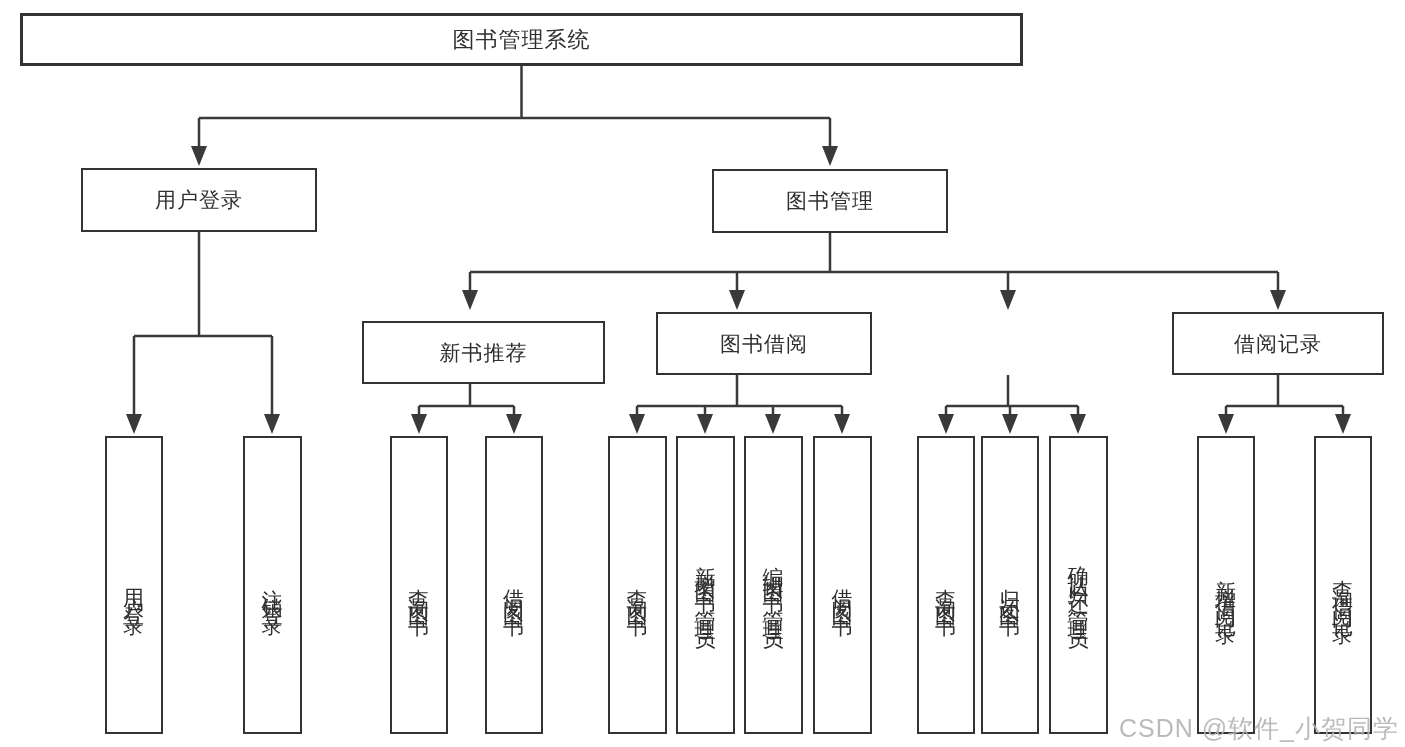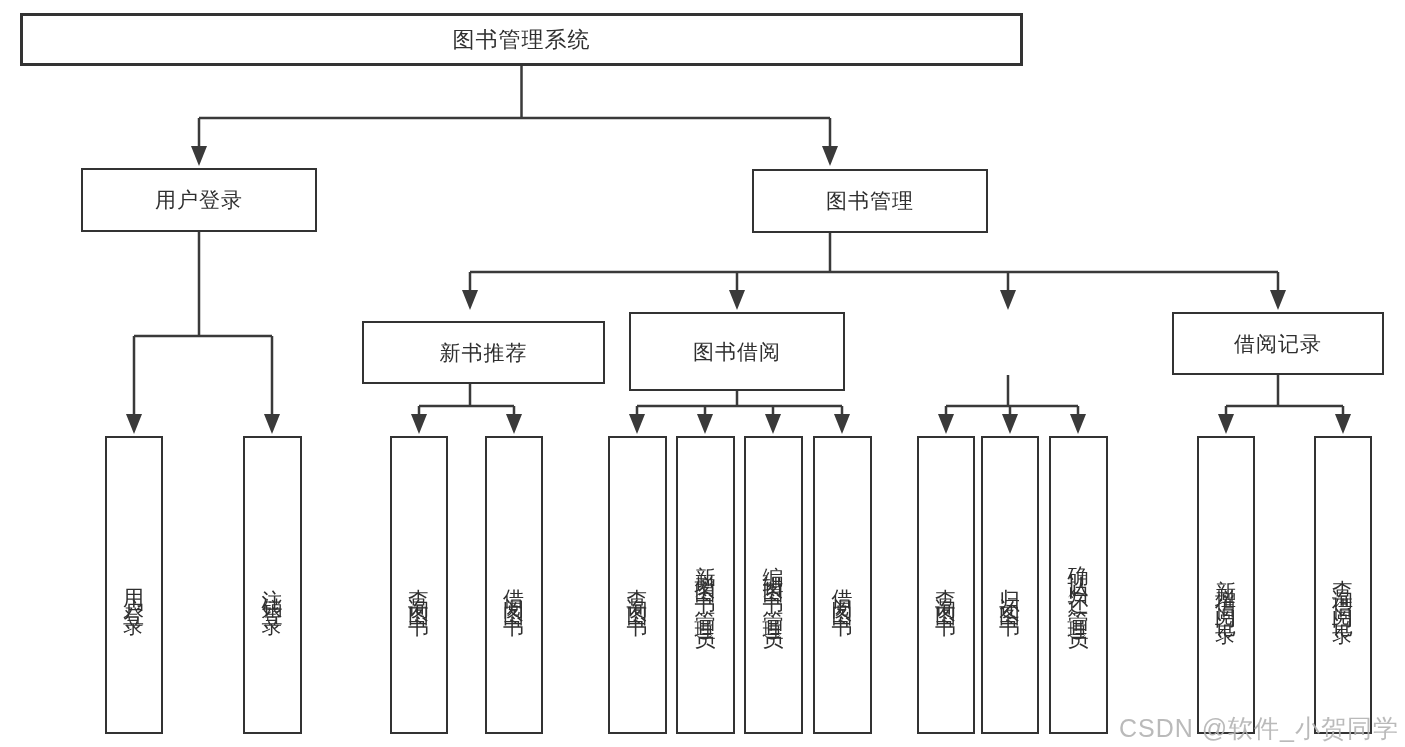--- a/index.html
+++ b/index.html
@@ -90,28 +90,28 @@
     </g>
   </svg>
 
   <div class="box root hbox" style="left:20px; top:13px; width:1003px; height:53px">
     <span>图书管理系统</span>
   </div>
 
   <div class="box hbox" style="left:81px; top:168px; width:236px; height:64px">
     <span>用户登录</span>
   </div>
-  <div class="box hbox" style="left:752px; top:169px; width:236px; height:64px">
+  <div class="box hbox" style="left:712px; top:169px; width:236px; height:64px">
     <span>图书管理</span>
   </div>
 
   <div class="box hbox" style="left:362px; top:321px; width:243px; height:63px">
     <span>新书推荐</span>
   </div>
-  <div class="box hbox" style="left:629px; top:312px; width:216px; height:79px">
+  <div class="box hbox" style="left:656px; top:312px; width:216px; height:63px">
     <span>图书借阅</span>
   </div>
   <div class="box hbox" style="left:1172px; top:312px; width:212px; height:63px">
     <span>借阅记录</span>
   </div>
 
   <div class="box vbox" style="left:105px; top:436px; width:58px; height:298px">
     <span>用户登录</span>
   </div>
   <div class="box vbox" style="left:243px; top:436px; width:59px; height:298px">

